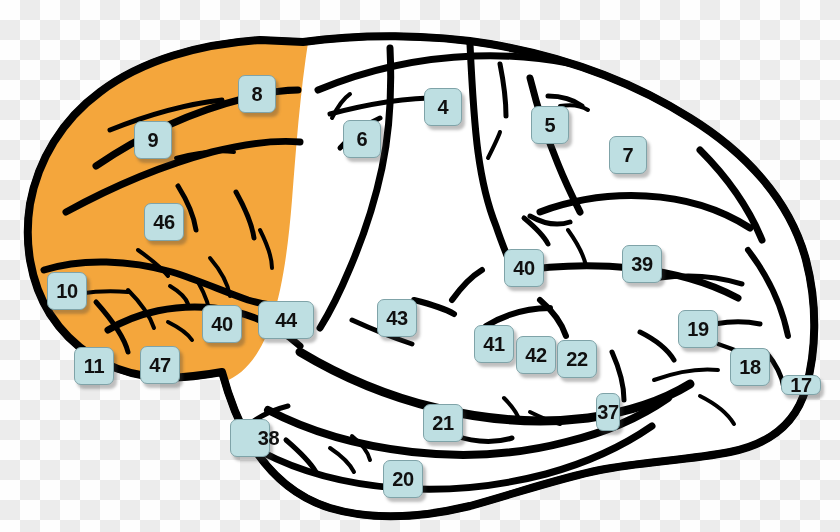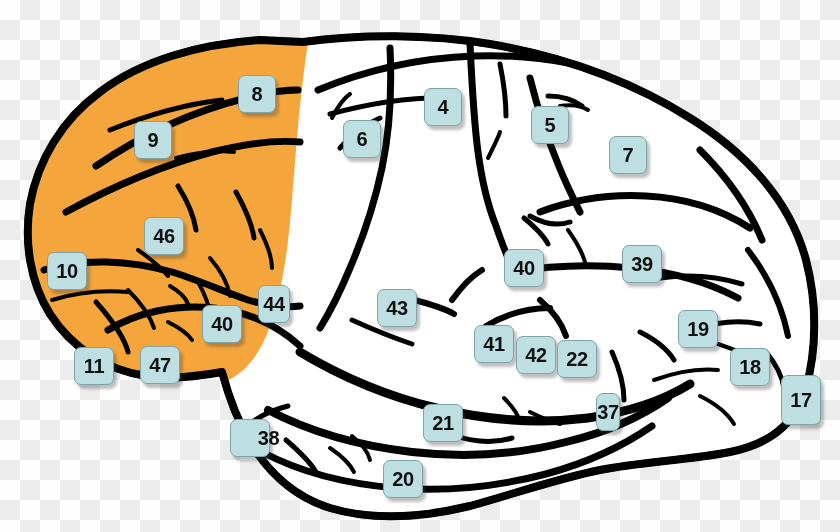--- a/index.html
+++ b/index.html
@@ -230,34 +230,34 @@
              C142,60 200,44 260,40 Z" fill="none" stroke="#000000" stroke-width="8" stroke-linejoin="round"></path>
   </svg>
 
   <div class="label-layer" id="label-layer">
       <div class="area-label" style="left: 238px; top: 75px; width: 38px; height: 38px;">8</div>
       <div class="area-label" style="left: 134px; top: 121px; width: 38px; height: 38px;">9</div>
       <div class="area-label" style="left: 424px; top: 88px; width: 38px; height: 38px;">4</div>
       <div class="area-label" style="left: 343px; top: 120px; width: 38px; height: 38px;">6</div>
       <div class="area-label" style="left: 531px; top: 106px; width: 38px; height: 38px;">5</div>
       <div class="area-label" style="left: 609px; top: 136px; width: 38px; height: 38px;">7</div>
-      <div class="area-label" style="left: 144px; top: 217px; width: 40px; height: 38px;">46</div>
+      <div class="area-label" style="left: 144px; top: 203px; width: 40px; height: 38px;">46</div>
       <div class="area-label" style="left: 504px; top: 249px; width: 40px; height: 38px;">40</div>
       <div class="area-label" style="left: 622px; top: 245px; width: 40px; height: 38px;">39</div>
-      <div class="area-label" style="left: 47px; top: 252px; width: 40px; height: 38px;">10</div>
-      <div class="area-label" style="left: 258px; top: 285px; width: 32px; height: 38px;">44</div>
+      <div class="area-label" style="left: 47px; top: 272px; width: 40px; height: 38px;">10</div>
+      <div class="area-label" style="left: 258px; top: 301px; width: 56px; height: 38px;">44</div>
       <div class="area-label" style="left: 202px; top: 305px; width: 40px; height: 38px;">40</div>
-      <div class="area-label" style="left: 377px; top: 289px; width: 40px; height: 38px;">43</div>
+      <div class="area-label" style="left: 377px; top: 299px; width: 40px; height: 38px;">43</div>
       <div class="area-label" style="left: 678px; top: 310px; width: 40px; height: 38px;">19</div>
       <div class="area-label" style="left: 140px; top: 334px; width: 40px; height: 38px; margin-top: 12px;">47</div>
       <div class="area-label" style="left: 474px; top: 325px; width: 40px; height: 38px;">41</div>
       <div class="area-label" style="left: 516px; top: 336px; width: 40px; height: 38px;">42</div>
       <div class="area-label" style="left: 557px; top: 340px; width: 40px; height: 38px;">22</div>
       <div class="area-label" style="left: 730px; top: 348px; width: 40px; height: 38px;">18</div>
       <div class="area-label" style="left: 74px; top: 347px; width: 40px; height: 38px;">11</div>
-      <div class="area-label" style="left: 781px; top: 375px; width: 40px; height: 50px;">17</div>
+      <div class="area-label" style="left: 781px; top: 375px; width: 40px; height: 20px;">17</div>
       <div class="area-label" style="left: 596px; top: 393px; width: 24px; height: 38px;">37</div>
       <div class="area-label" style="left: 423px; top: 404px; width: 40px; height: 38px;">21</div>
       <div class="area-label" style="left: 230px; top: 419px; width: 40px; height: 38px; padding-left: 37px;">38</div>
       <div class="area-label" style="left: 383px; top: 460px; width: 40px; height: 38px;">20</div>
     </div>
 
 </div>
 
 </body></html>

